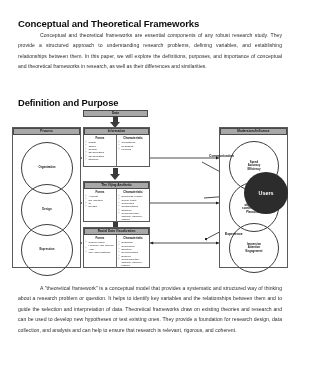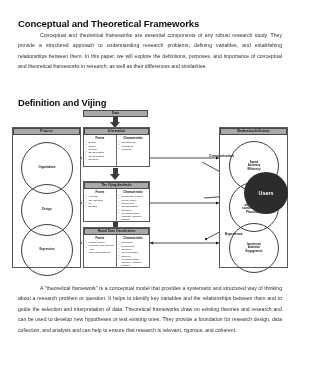--- a/index.html
+++ b/index.html
@@ -98,21 +98,21 @@
 </style>
 </head>
 <body>
 
 <div class="page">
 
   <div class="h1">Conceptual and Theoretical Frameworks</div>
 
   <div class="para p1"><span class="indent"></span><span>Conceptual and theoretical frameworks are essential components of any robust research study. They provide a structured approach to understanding research problems, defining variables, and establishing relationships between them. In this paper, we will explore the definitions, purposes, and importance of conceptual and theoretical frameworks in research, as well as their differences and similarities.</span></div>
 
-  <div class="h2">Definition and Vijing</div>
+  <div class="h2">Definition and Purpose</div>
 
   <div class="figure">
 
     <svg class="conn">
       <defs>
         <marker id="ah" markerWidth="5" markerHeight="5" refX="4" refY="2" orient="auto">
           <path d="M0,0 L4,2 L0,4 z" fill="#1f1f1f"></path>
         </marker>
         <marker id="ah2" markerWidth="5" markerHeight="5" refX="4" refY="2" orient="auto">
           <path d="M0,0 L4,2 L0,4 z" fill="#1f1f1f"></path>

